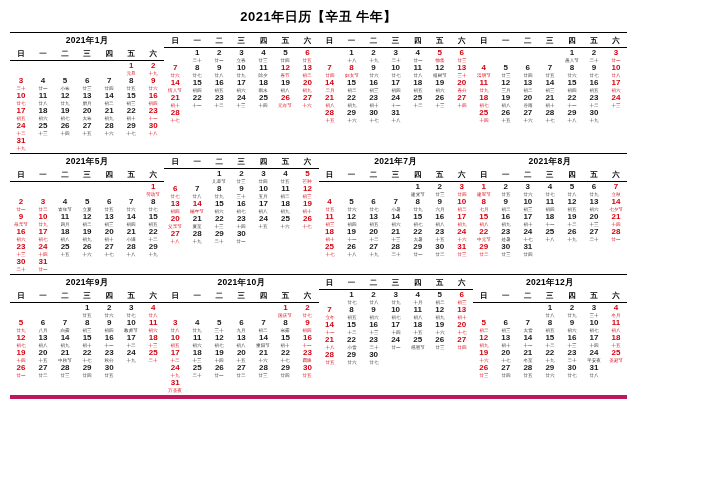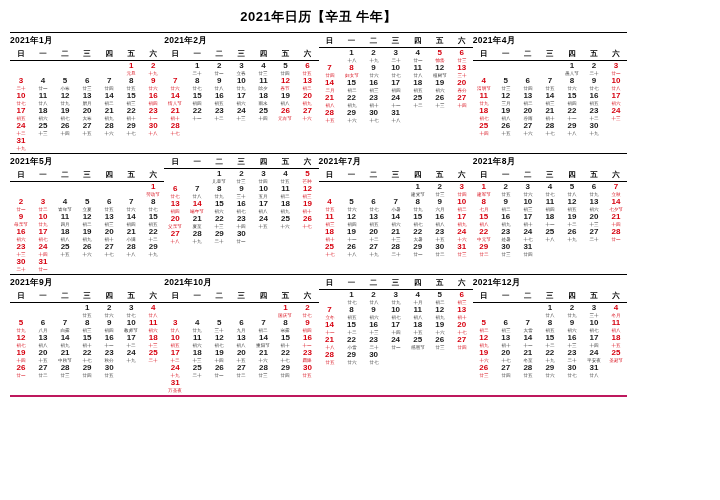--- a/index.html
+++ b/index.html
@@ -30,28 +30,29 @@
     color: #000;
   }
   .quarter {
     display: flex;
     justify-content: space-between;
     border-top: 1px solid #000;
     padding-top: 2px;
     margin-bottom: 2px;
   }
   .quarter.last {
-    border-bottom: 2px solid #be185d;
+    border-bottom: 4px solid #be185d;
     padding-bottom: 2px;
   }
   .month {
     width: 168px;
     box-sizing: border-box;
   }
   .month-title {
+    text-align: center;
     font-size: 8.5px;
     font-weight: bold;
     color: #000;
     margin-bottom: 1px;
     letter-spacing: 0.3px;
   }
   table.cal {
     width: 100%;
     border-collapse: collapse;
     table-layout: fixed;
@@ -325,21 +326,20 @@
                 <td class="empty"></td>
                 <td class="empty"></td>
                 <td class="empty"></td>
                 <td class="empty"></td>
                 <td class="empty"></td>
               </tr>
             </tbody>
           </table>
         </div>
         <div class="month">
-          <div class="month-title">2021年2月</div>
           <table class="cal">
             <thead>
               <tr>
                 <th class="sun">日</th>
                 <th>一</th>
                 <th>二</th>
                 <th>三</th>
                 <th>四</th>
                 <th>五</th>
                 <th class="sat">六</th>
@@ -745,21 +745,20 @@
                   </div>
                 </td>
                 <td class="empty"></td>
                 <td class="empty"></td>
                 <td class="empty"></td>
               </tr>
             </tbody>
           </table>
         </div>
         <div class="month">
-          <div class="month-title">2021年4月</div>
           <table class="cal">
             <thead>
               <tr>
                 <th class="sun">日</th>
                 <th>一</th>
                 <th>二</th>
                 <th>三</th>
                 <th>四</th>
                 <th>五</th>
                 <th class="sat">六</th>

